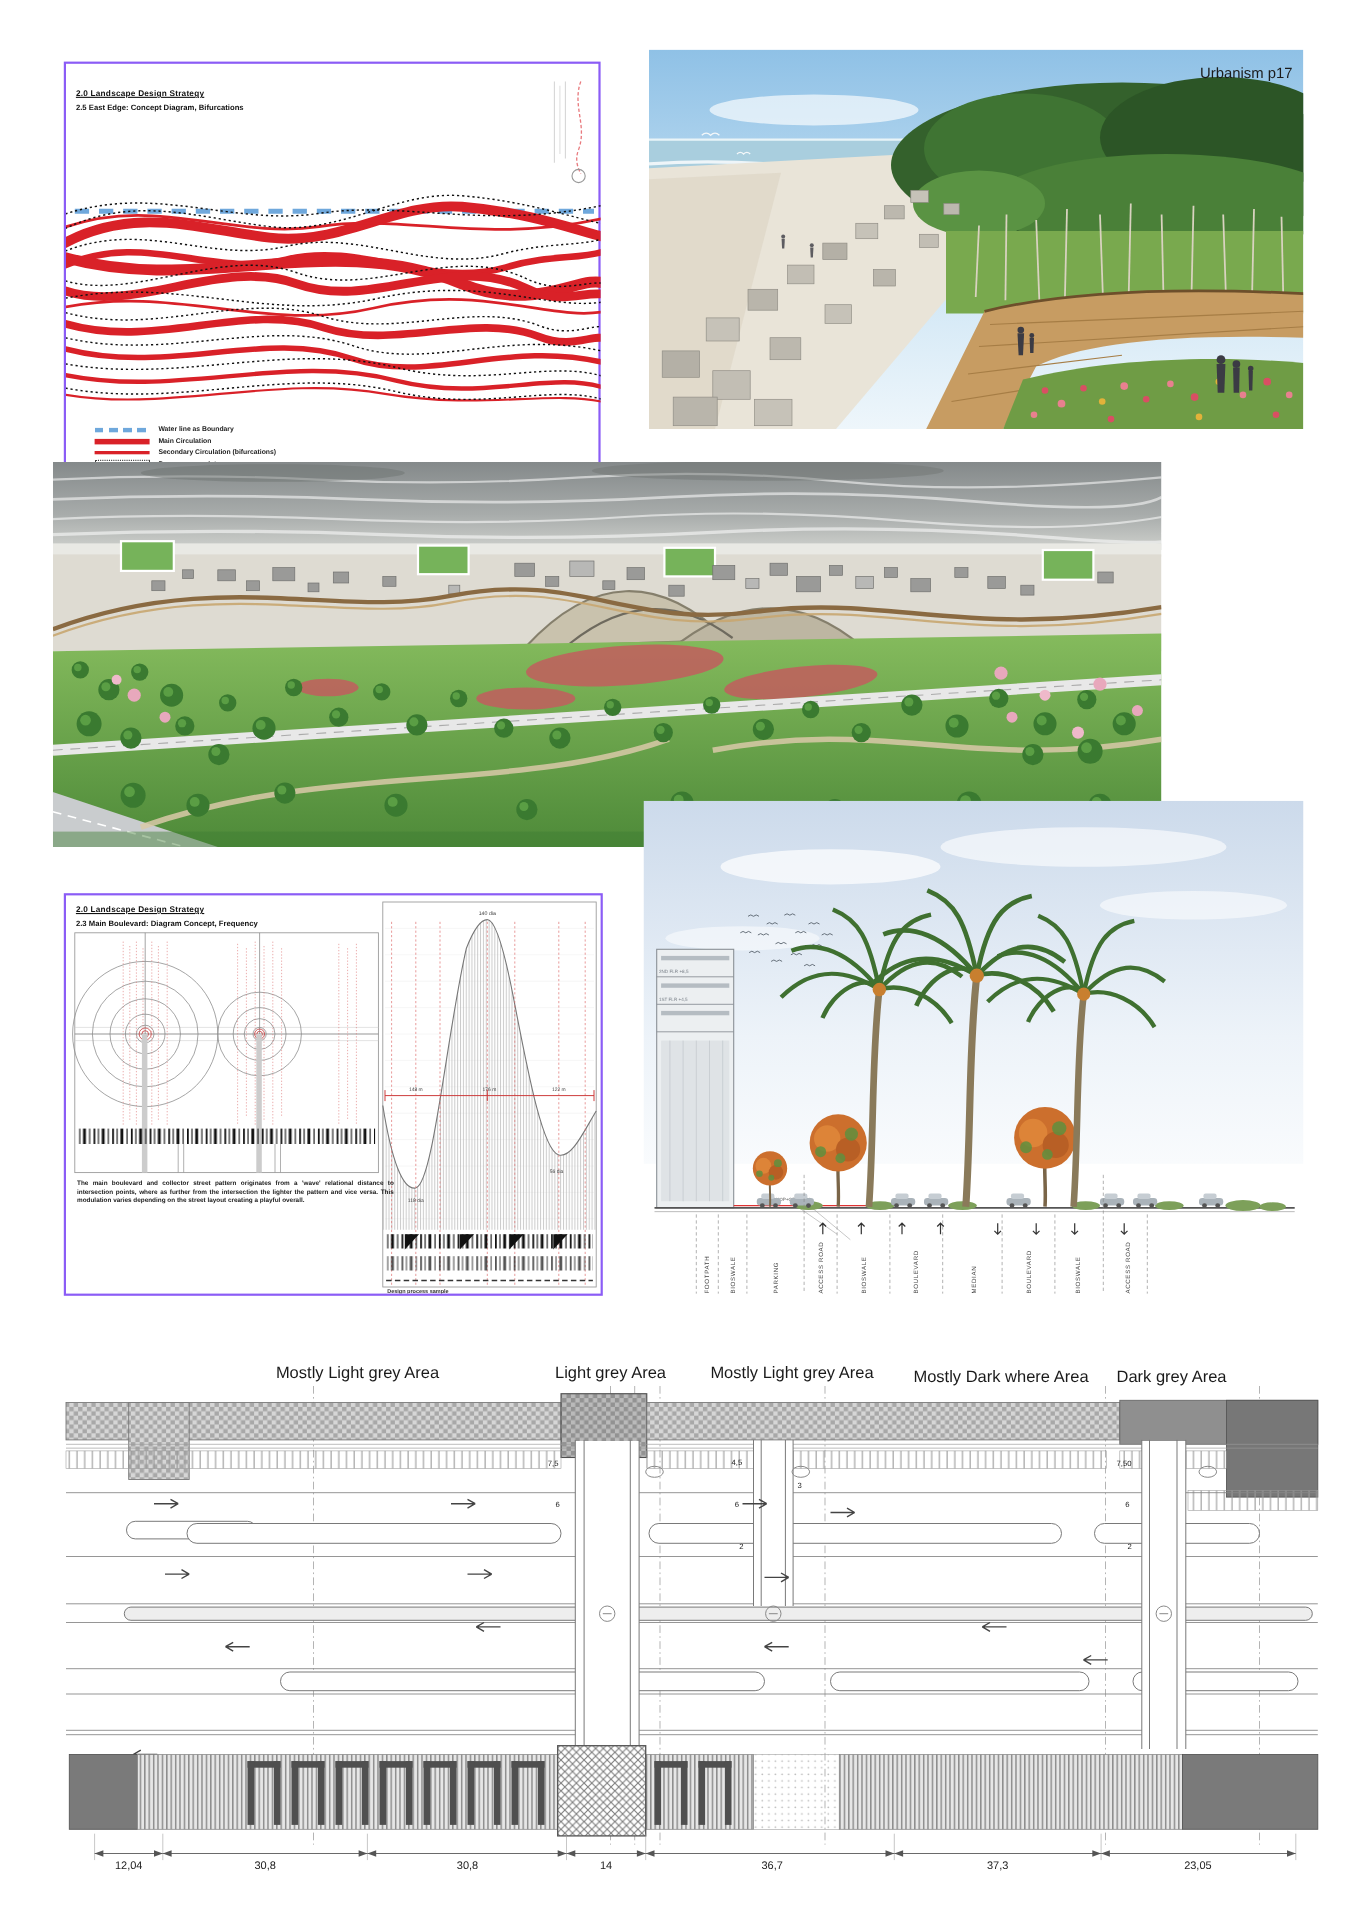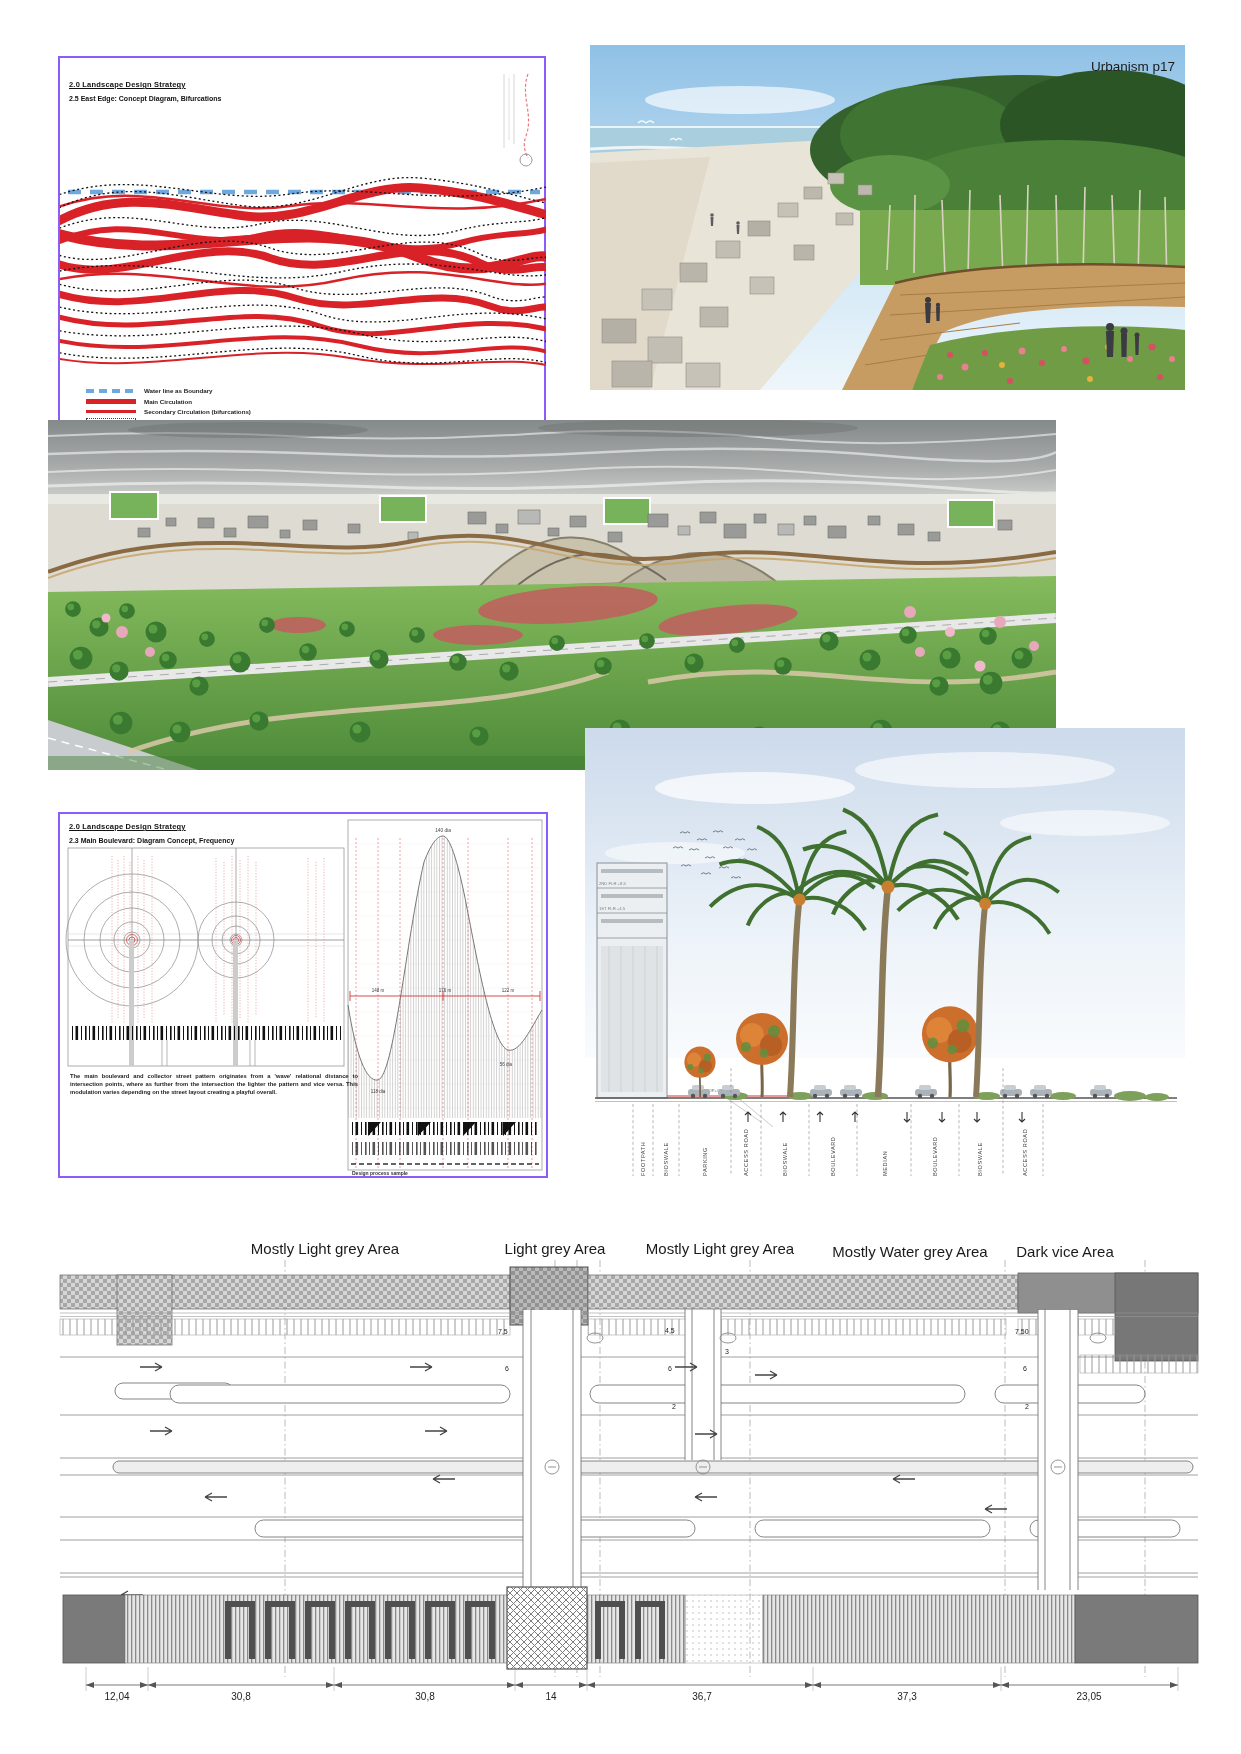--- a/index.html
+++ b/index.html
@@ -912,22 +912,22 @@
             <path d="M946,470 l-8,-3 v6 Z"></path>
           <path d="M946,470 l8,-3 v6 Z"></path>
             <path d="M1123,470 l-8,-3 v6 Z"></path>
         </g>
       </g>
     </svg>
 
     <div class="arealabel" style="left:270px; top:25px;">Mostly Light grey Area</div>
     <div class="arealabel" style="left:500px; top:25px;">Light grey Area</div>
     <div class="arealabel" style="left:665px; top:25px;">Mostly Light grey Area</div>
-    <div class="arealabel" style="left:855px; top:28px;">Mostly Water grey Area</div>
-    <div class="arealabel" style="left:1010px; top:28px;">Dark vice Area</div>
+    <div class="arealabel" style="left:855px; top:28px;">Mostly Dark where Area</div>
+    <div class="arealabel" style="left:1010px; top:28px;">Dark grey Area</div>
 
     <div class="vdim" style="left:443px; top:113px;">7,5</div>
     <div class="vdim" style="left:450px; top:150px;">6</div>
     <div class="vdim" style="left:610px; top:112px;">4,5</div>
     <div class="vdim" style="left:670px; top:133px;">3</div>
     <div class="vdim" style="left:613px; top:150px;">6</div>
     <div class="vdim" style="left:617px; top:188px;">2</div>
     <div class="vdim" style="left:960px; top:113px;">7,50</div>
     <div class="vdim" style="left:968px; top:150px;">6</div>
     <div class="vdim" style="left:970px; top:188px;">2</div>

